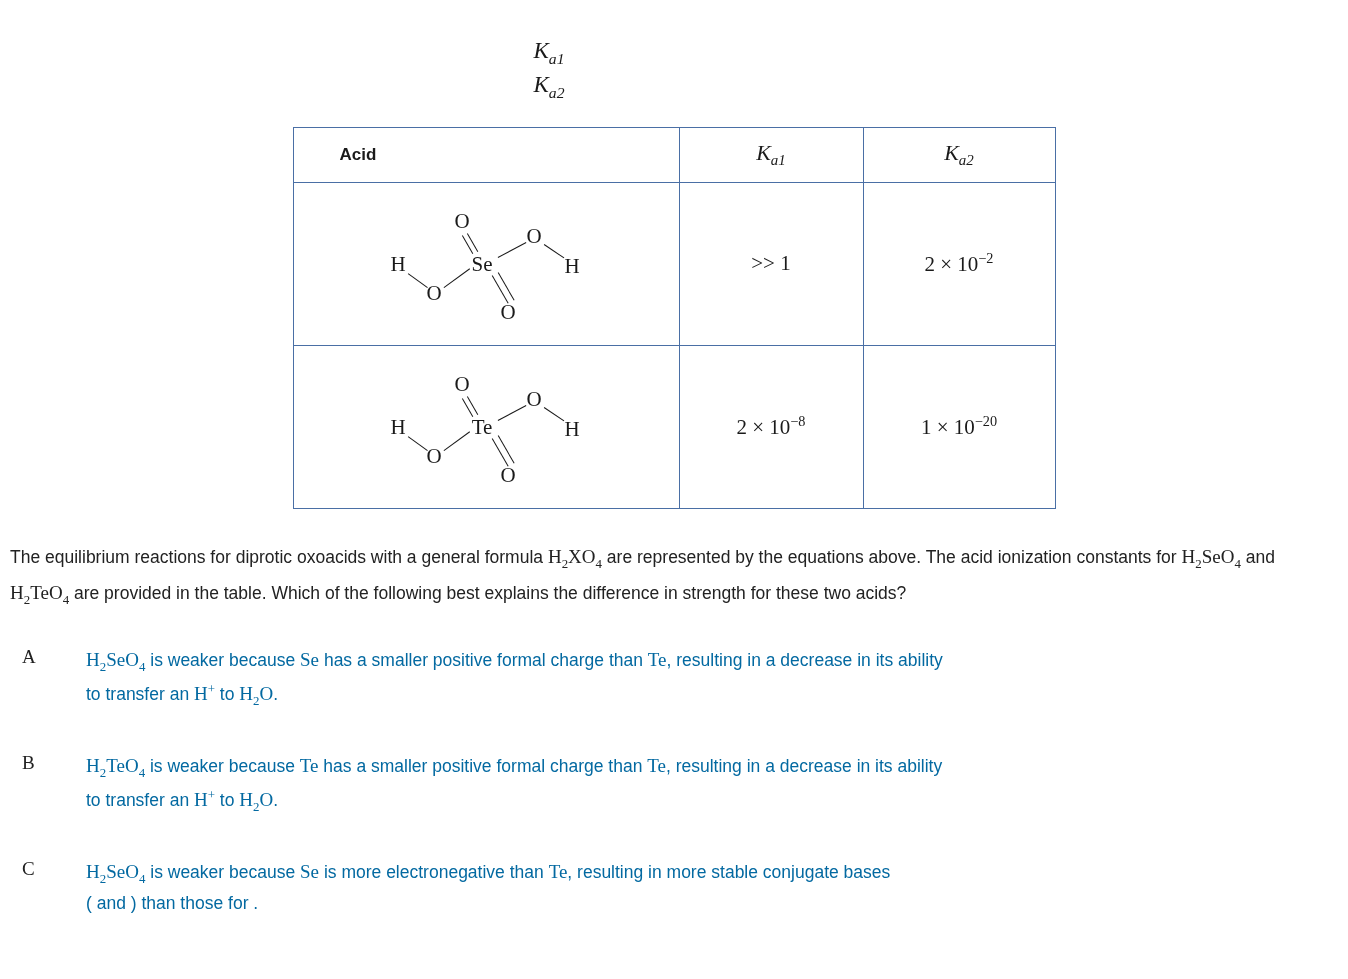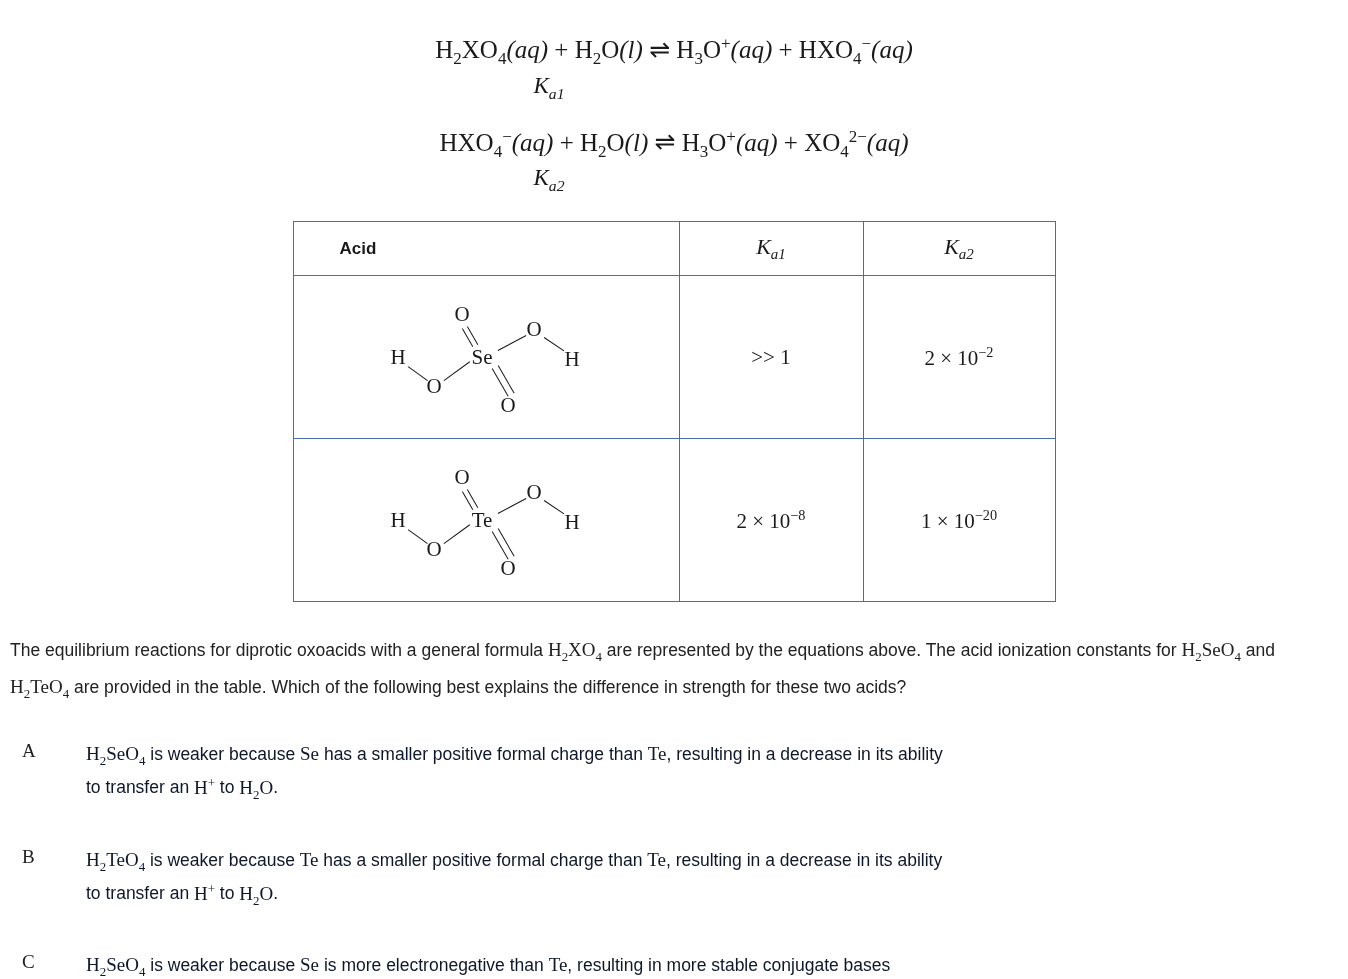--- a/index.html
+++ b/index.html
@@ -126,44 +126,34 @@
     padding-left: 22px;
     font-family: "Liberation Serif", serif;
     font-size: 19px;
     color: #222;
     padding-top: 2px;
     box-sizing: border-box;
   }
   .choice-text {
     font-size: 17.5px;
     line-height: 1.7;
-    color: #0f172a;
+    color: #0369a1;
     max-width: 1130px;
   }
   .choice-text .serif { font-size: 19px; }
 </style>
 </head>
 <body>
 
 <div class="equations">
 
-  <div class="eq-row">
-    <span class="serif">H<sub>2</sub>XO<sub>4</sub><span class="ital">(aq)</span> + H<sub>2</sub>O<span class="ital">(l)</span></span>
-    <span class="serif"> ⇌ </span>
-    <span class="serif">H<sub>3</sub>O<sup>+</sup><span class="ital">(aq)</span> + HXO<sub>4</sub><sup>−</sup><span class="ital">(aq)</span></span>
-  </div>
   <div class="eq-sub">
     <i>K</i><sub><i>a</i>1</sub>
   </div>
 
-  <div class="eq-row second">
-    <span class="serif">HXO<sub>4</sub><sup>−</sup><span class="ital">(aq)</span> + H<sub>2</sub>O<span class="ital">(l)</span></span>
-    <span class="serif"> ⇌ </span>
-    <span class="serif">H<sub>3</sub>O<sup>+</sup><span class="ital">(aq)</span> + XO<sub>4</sub><sup>2−</sup><span class="ital">(aq)</span></span>
-  </div>
   <div class="eq-sub">
     <i>K</i><sub><i>a</i>2</sub>
   </div>
 </div>
 
 <table class="data-table">
   <colgroup>
     <col class="col-acid">
       <col class="col-k1">
       <col class="col-k2">

